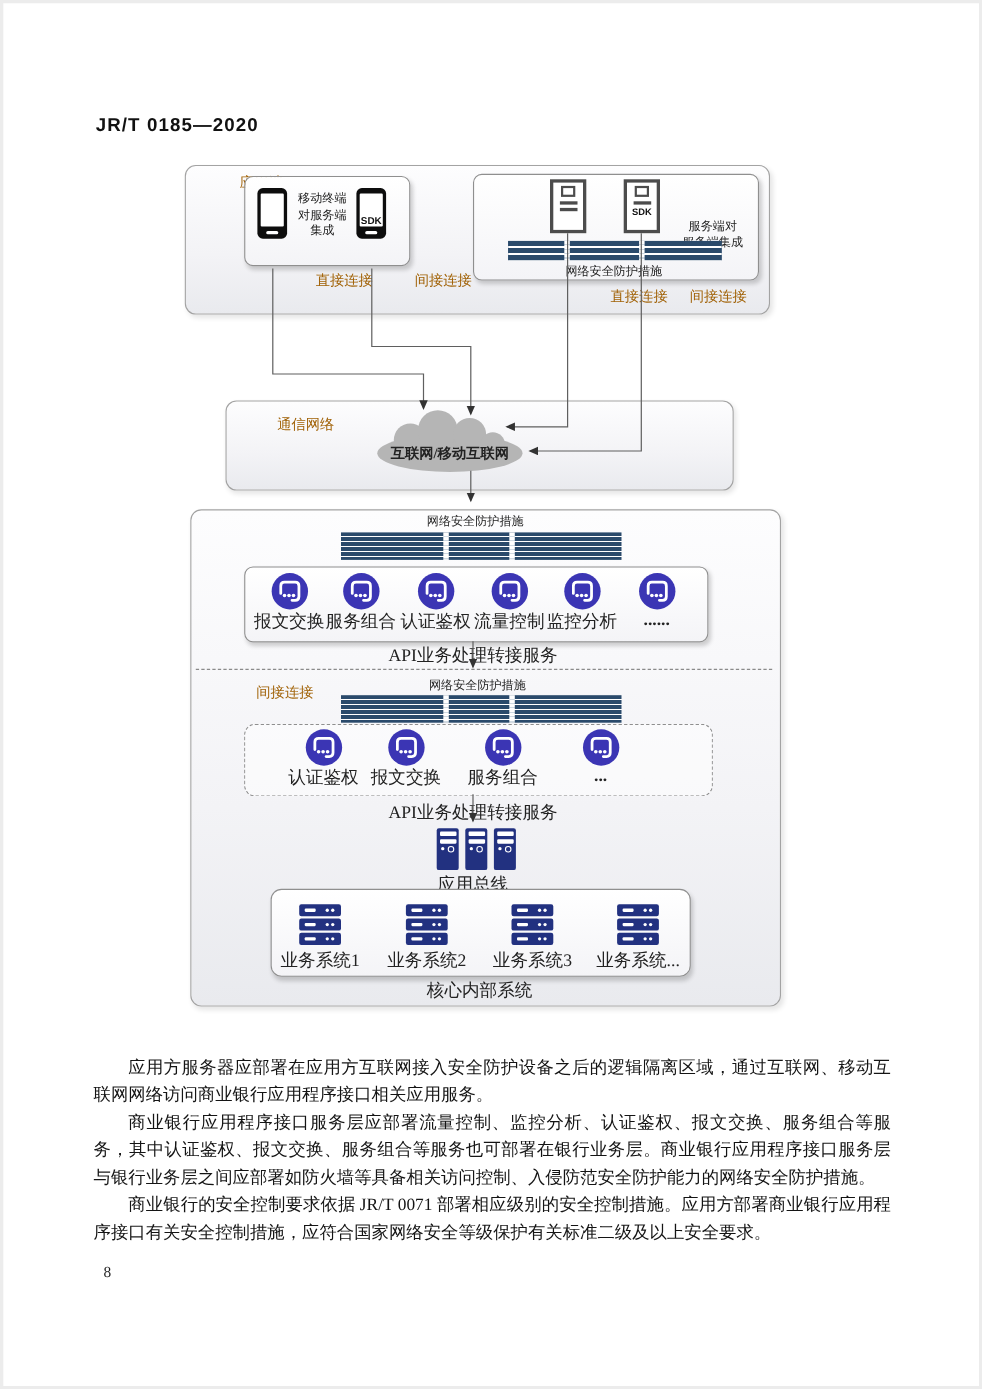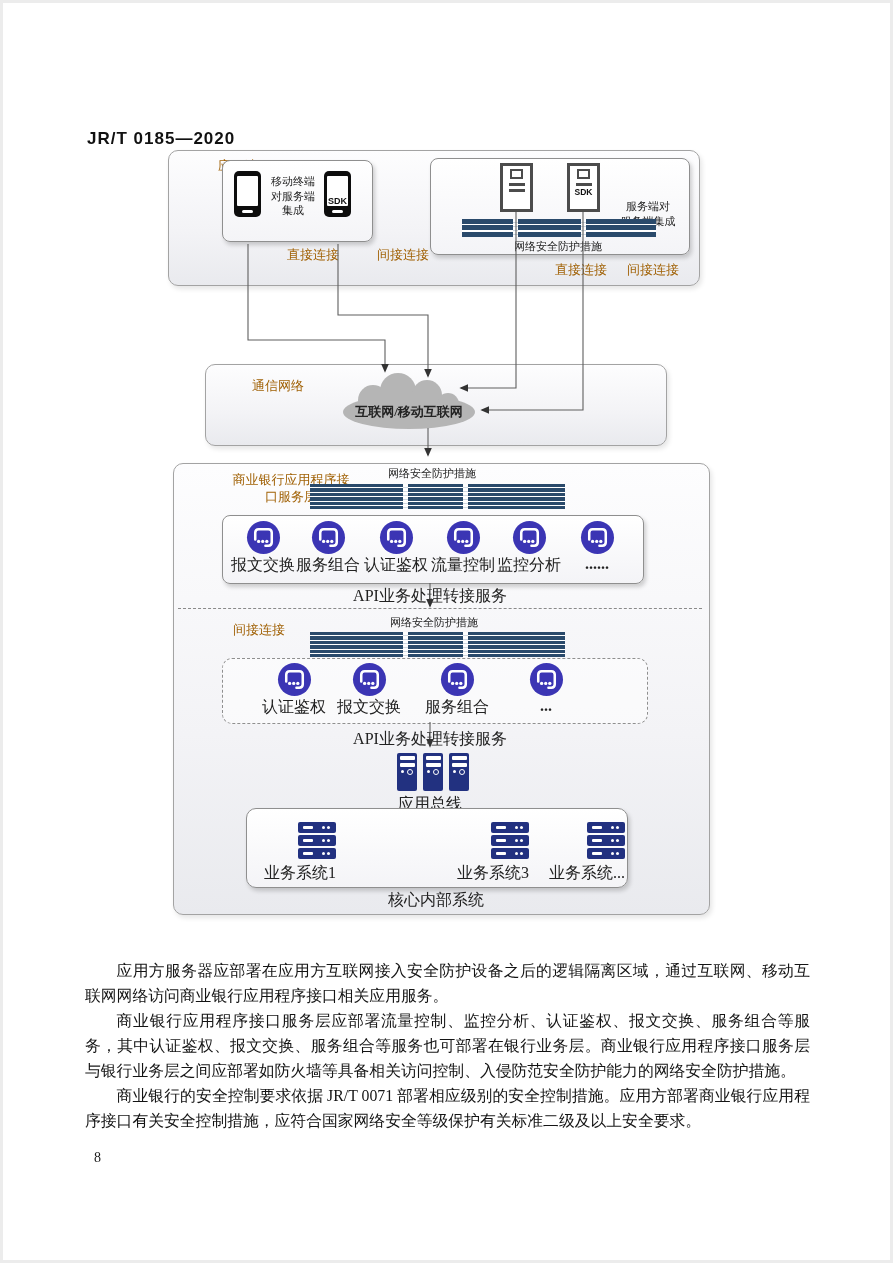--- a/index.html
+++ b/index.html
@@ -36,34 +36,34 @@
   .osrv .sdk{font-size:8.5px;font-weight:bold;color:#111;margin-top:1px;letter-spacing:0;}
   
   .svc{display:flex;flex-direction:column;align-items:center;}
   
   .tower{width:20px;height:38px;background:#223180;border-radius:2px;position:relative;display:inline-block;margin-right:2px;}
   .tower .b1,.tower .b2{position:absolute;left:2.5px;right:2.5px;height:4px;background:#fff;border-radius:1px;}
   .tower .b1{top:3px;} .tower .b2{top:9.5px;}
   .tower .dt{position:absolute;left:4px;top:17px;width:3px;height:3px;background:#fff;border-radius:50%;}
   .tower .rg{position:absolute;left:10px;top:16px;width:4px;height:4px;border:1px solid #fff;border-radius:50%;}
   
-  .rack{display:flex;flex-direction:column;align-items:flex-end;}
+  .rack{display:flex;flex-direction:column;align-items:center;}
   .runit{position:relative;width:38px;height:11px;background:#223180;border-radius:2px;margin-bottom:2px;}
   .runit:before{content:"";position:absolute;left:5px;top:4px;width:10px;height:3px;background:#fff;border-radius:1px;}
   .runit:after{content:"";position:absolute;right:11px;top:4px;width:3px;height:3px;background:#fff;border-radius:50%;box-shadow:5px 0 0 #fff;}
   .overlay{position:absolute;left:0;top:0;z-index:9;pointer-events:none;}
   .body-text{font-size:15.8px;line-height:25px;text-align:justify;color:#141414;}
   .body-text p{margin:0;text-indent:2em;}
 </style>
 </head>
 <body>
 
 <div class="page">
 
-  <div class="abs hdr" style="left:87px;top:104px;margin-top:25px;">JR/T 0185—2020</div>
+  <div class="abs hdr" style="left:87px;top:104px;">JR/T 0185—2020</div>
 
   <div class="abs gbox" style="left:168px;top:150px;width:530px;height:134px;"></div>
   <div class="abs lbl" style="left:182px;top:157px;">应用端</div>
 
   <div class="abs wbox" style="left:222px;top:160px;width:149px;height:80px;"></div>
   <div class="phone" style="left:234px;top:171px;">
     <div class="scr"></div>
       <div class="hb"></div>
   </div>
   <div class="abs lbl11 tc" style="left:258px;top:174px;width:70px;line-height:14.5px;white-space:normal;">
@@ -111,24 +111,20 @@
       <circle cx="38" cy="30" r="15"></circle>
       <circle cx="63" cy="21" r="18"></circle>
       <circle cx="92" cy="25" r="15"></circle>
       <circle cx="113" cy="34" r="11"></circle>
     </g>
     <text x="74" y="46" text-anchor="middle" font-size="13" font-weight="bold" fill="#222">互联网/移动互联网</text>
   </svg>
 
   <div class="abs gbox" style="left:173px;top:463px;width:535px;height:450px;"></div>
   <div class="abs lbl11 tc" style="left:332px;top:466px;width:200px;">网络安全防护措施</div>
-  <div class="abs lbl tc" style="left:180px;top:471px;width:150px;line-height:17px;white-space:normal;">
-    <div>商业银行应用程序接</div>
-    <div>口服务层</div>
-  </div>
   <div class="abs fw6" style="left:310px;top:484px;width:255px;height:25px;">
     <div class="fwgap" style="left:93px;"></div>
     <div class="fwgap" style="left:153px;"></div>
   </div>
 
   <div class="abs wbox" style="left:222px;top:515px;width:420px;height:67px;"></div>
   <div class="abs svc" style="left:230px;top:520px;width:66px;">
     <svg width="35" height="35" viewBox="-18 -18 36 36">
         <circle r="17" fill="#3b35b4"></circle>
         <path d="M -8.5,2 L -8.5,-5 Q -8.5,-8.5 -5,-8.5 L 5,-8.5 Q 8.5,-8.5 8.5,-5 L 8.5,5 Q 8.5,8.5 5,8.5 L 2,8.5" fill="none" stroke="#fff" stroke-width="2.6" stroke-linecap="round"></path>
@@ -269,20 +265,28 @@
   <div class="abs lbl12 tc" style="left:380px;top:794px;width:100px;">应用总线</div>
 
   <div class="abs wbox" style="left:246px;top:808px;width:380px;height:78px;border-radius:10px;"></div>
   <div class="abs rack" style="left:246px;top:822px;width:90px;">
     <div>
         <div class="runit"></div>
         <div class="runit"></div>
         <div class="runit"></div>
       </div>
     <div class="lbl12" style="margin-top:2px;">业务系统1</div>
+  </div>
+  <div class="abs rack" style="left:343px;top:822px;width:90px;">
+    <div>
+        <div class="runit"></div>
+        <div class="runit"></div>
+        <div class="runit"></div>
+      </div>
+    <div class="lbl12" style="margin-top:2px;">业务系统2</div>
   </div>
   <div class="abs rack" style="left:439px;top:822px;width:90px;">
     <div>
         <div class="runit"></div>
         <div class="runit"></div>
         <div class="runit"></div>
       </div>
     <div class="lbl12" style="margin-top:2px;">业务系统3</div>
   </div>
   <div class="abs rack" style="left:535px;top:822px;width:90px;">

